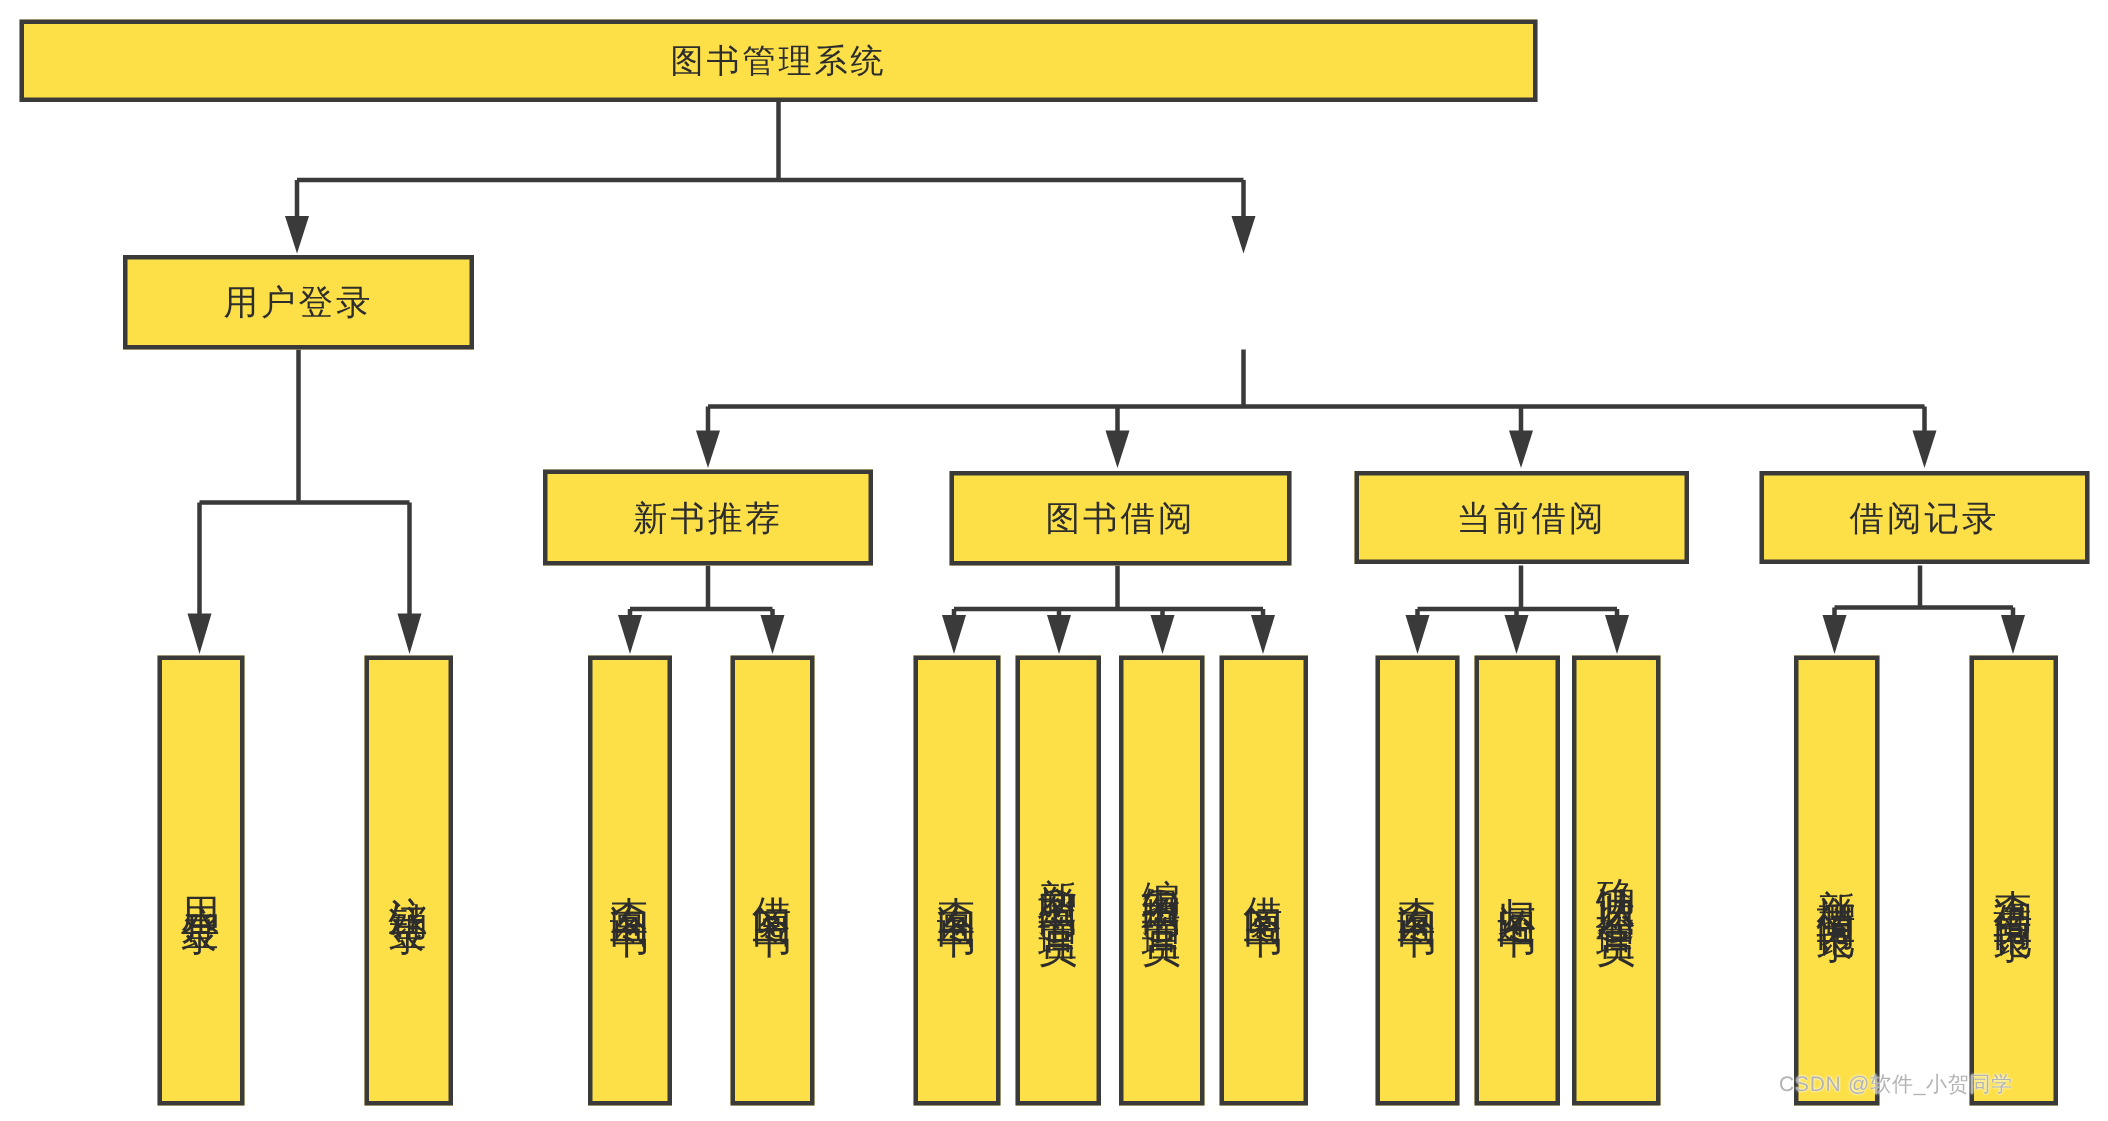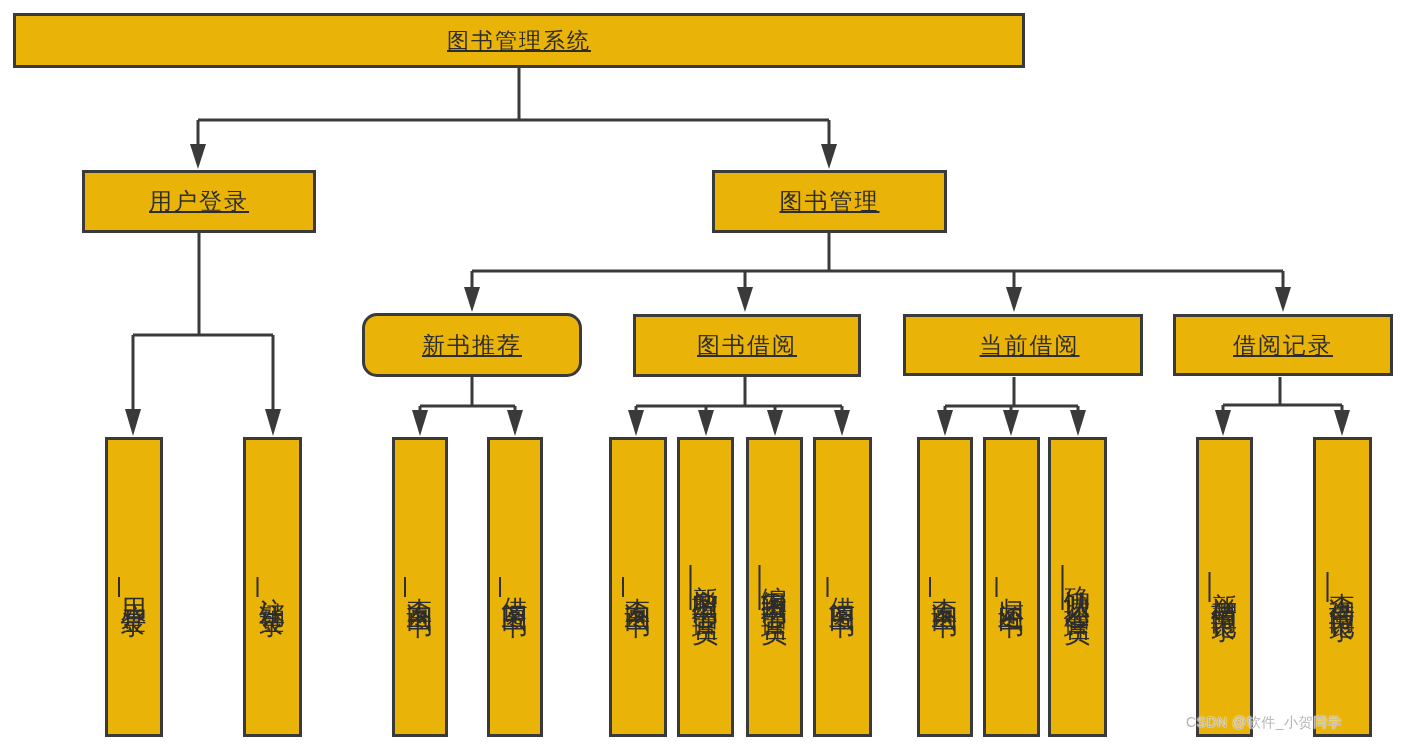--- a/index.html
+++ b/index.html
@@ -8,27 +8,26 @@
     width:1405px; height:747px;
     background:#ffffff;
     font-family:"Liberation Sans", sans-serif;
     overflow:hidden;
   }
   .connectors { position:absolute; left:0; top:0; z-index:1; }
   .box {
     position:absolute;
     box-sizing:border-box;
     border:3px solid #3a3a3a;
-    background:#eab308;
+    background:#fde047;
     display:flex;
     align-items:center;
     justify-content:center;
     color:#2d2d2d;
     z-index:2;
-    text-decoration:underline;
   }
   .h-box { font-size:23px; letter-spacing:2px; white-space:nowrap; }
   .root-box { font-size:22px; }
   .leaf {
     writing-mode:vertical-rl;
     text-orientation:mixed;
     font-size:26px;
     letter-spacing:5px;
     line-height:1;
     white-space:nowrap;
@@ -81,31 +80,28 @@
     </g>
   </svg>
 
   <div class="box h-box root-box" style="left:13px; top:13px; width:1012px; height:55px;">
     <span>图书管理系统</span>
   </div>
 
   <div class="box h-box" style="left:82px; top:170px; width:234px; height:63px;">
     <span>用户登录</span>
   </div>
-  <div class="box h-box" style="left:712px; top:170px; width:235px; height:63px;">
-    <span>图书管理</span>
-  </div>
 
-  <div class="box h-box" style="left:362px; top:313px; width:220px; height:64px;border-radius:15px;">
+  <div class="box h-box" style="left:362px; top:313px; width:220px; height:64px;">
     <span>新书推荐</span>
   </div>
   <div class="box h-box" style="left:633px; top:314px; width:228px; height:63px;">
     <span>图书借阅</span>
   </div>
-  <div class="box h-box" style="left:903px; top:314px; width:240px; height:62px;padding-left:13px;">
+  <div class="box h-box" style="left:903px; top:314px; width:223px; height:62px;padding-left:13px;">
     <span>当前借阅</span>
   </div>
   <div class="box h-box" style="left:1173px; top:314px; width:220px; height:62px;">
     <span>借阅记录</span>
   </div>
 
   <div class="box leaf" style="left:105px; top:437px; width:58px; height:300px;">
     <span>用户登录</span>
   </div>
   <div class="box leaf" style="left:243px; top:437px; width:59px; height:300px;">

